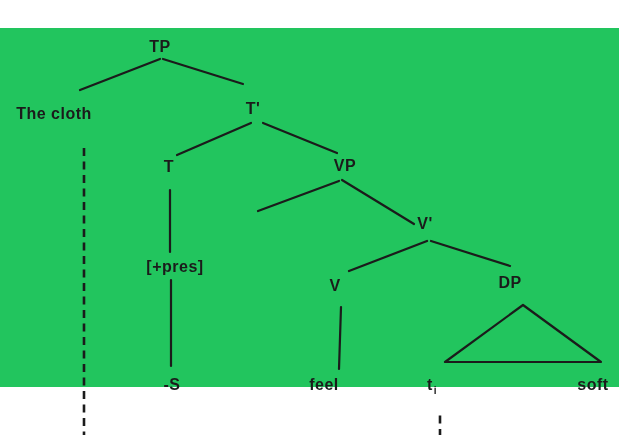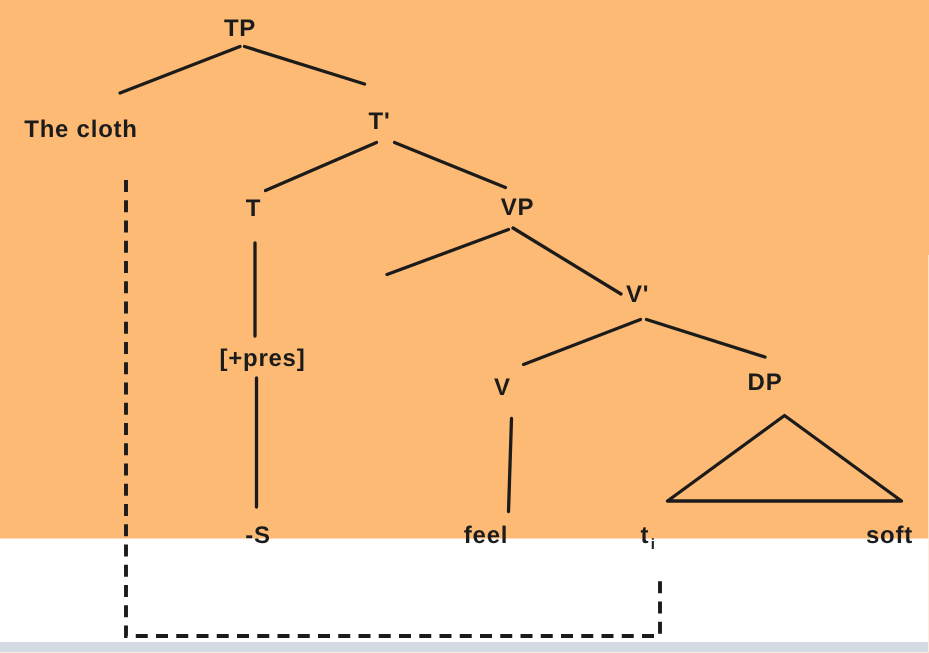--- a/index.html
+++ b/index.html
@@ -8,21 +8,22 @@
     background: #ffffff;
     width: 619px;
     height: 435px;
     overflow: hidden;
     font-family: "Liberation Sans", sans-serif;
   }
   .stage {
     position: relative;
     width: 619px;
     height: 359px;
-    background: #fdba74;
+    background: #22c55e;
+    margin-top: 28px;
   }
   svg { display: block; }
   .node-label {
     font-family: "Liberation Sans", sans-serif;
     font-size: 16px;
     font-weight: 600;
     fill: #1b1b1b;
     letter-spacing: 0.5px;
   }
   .edge {

